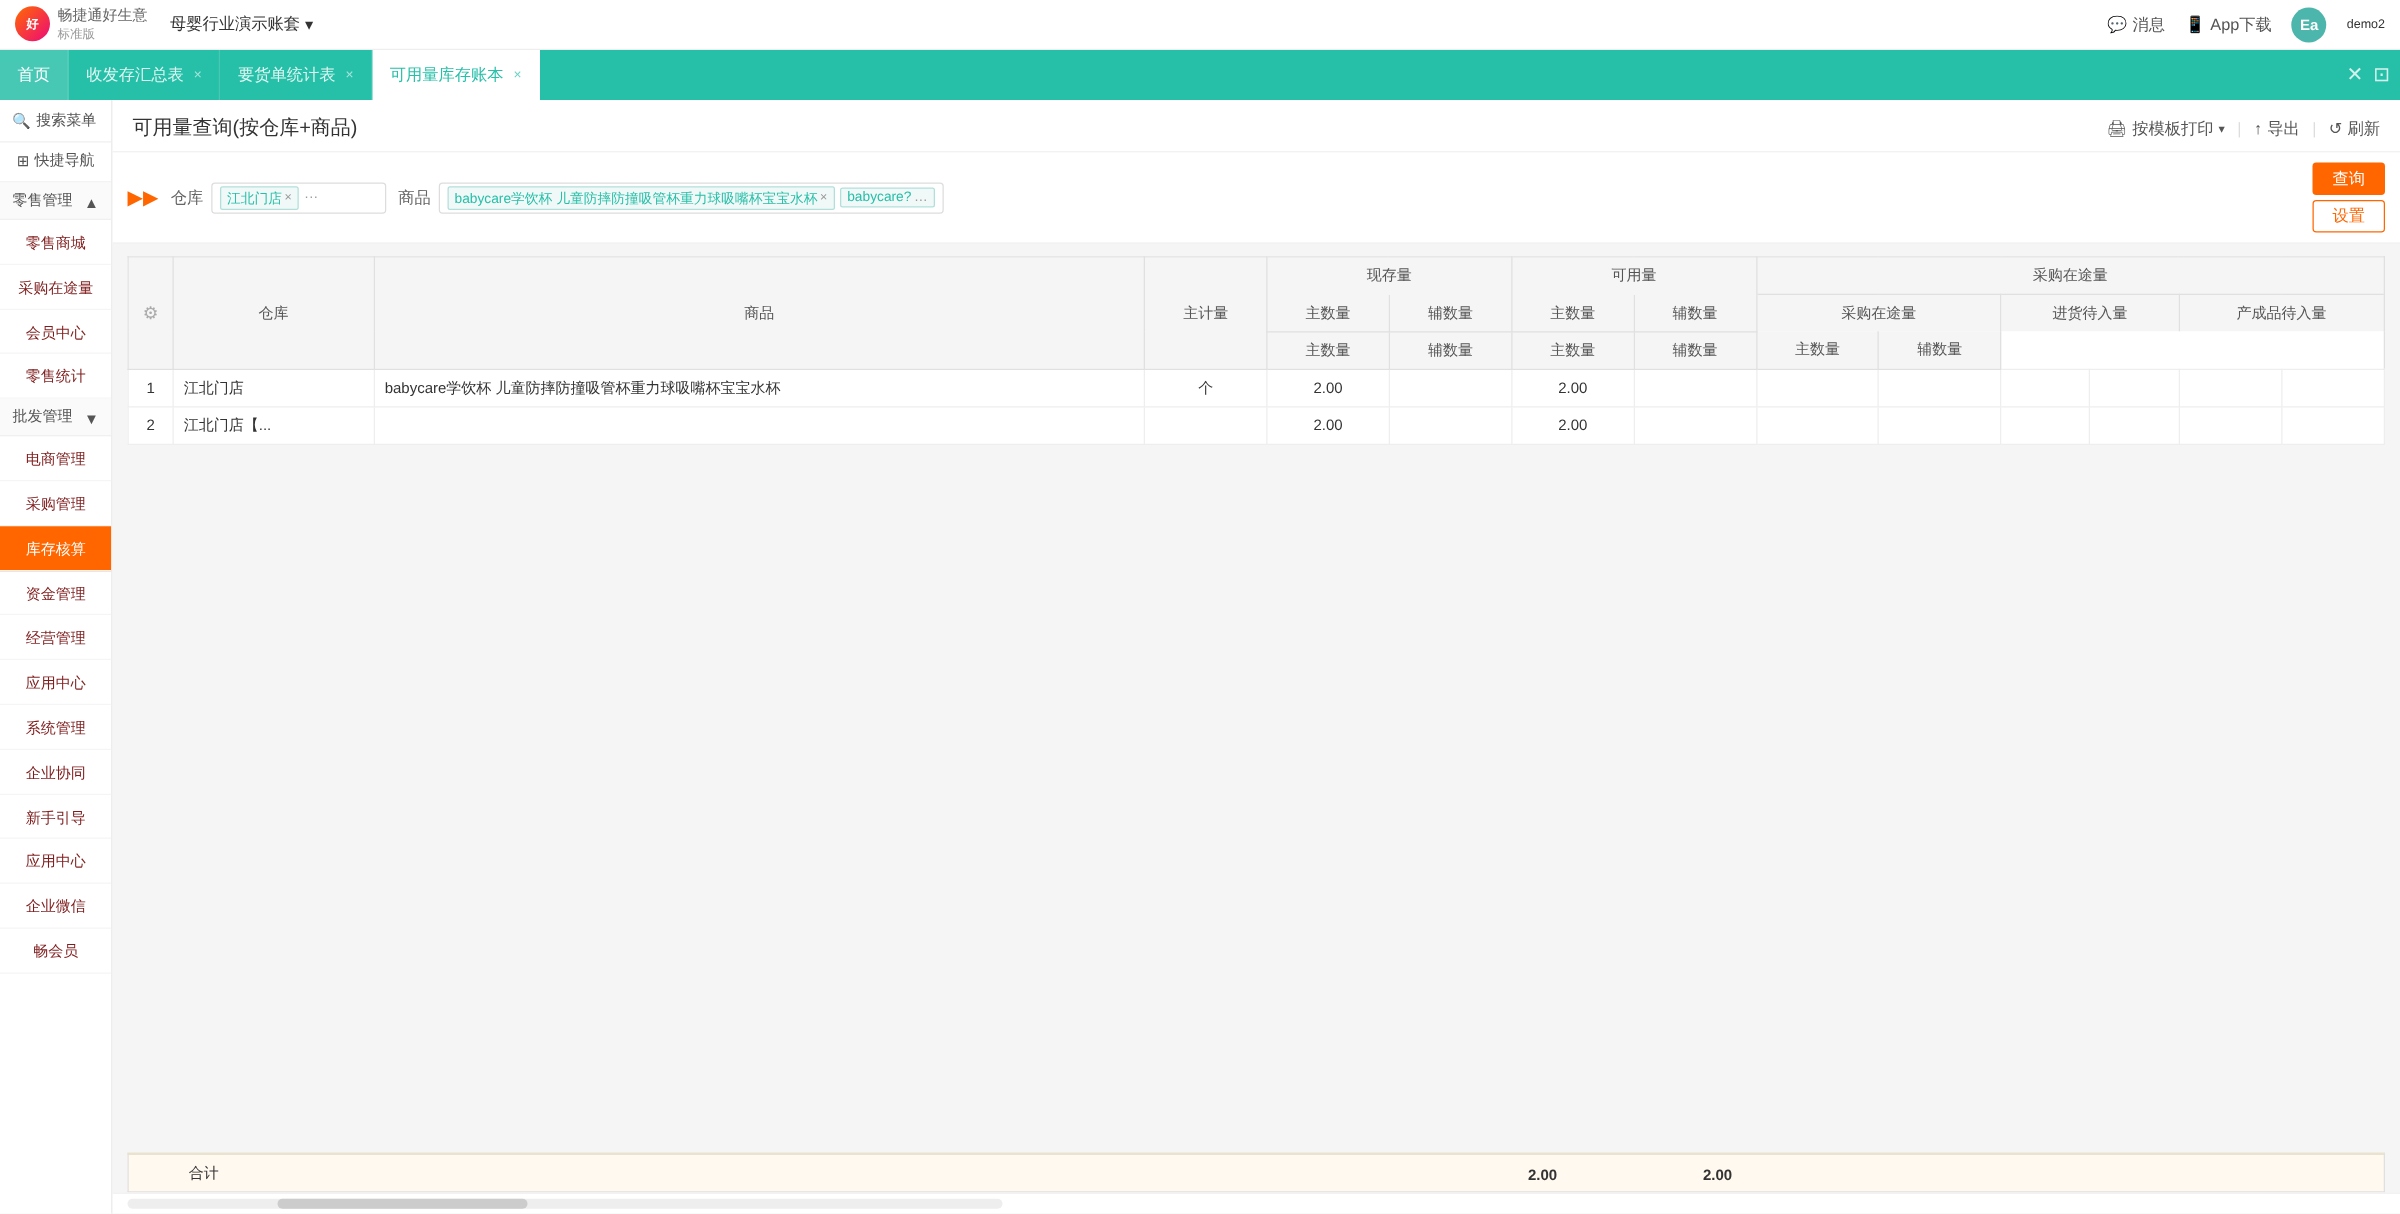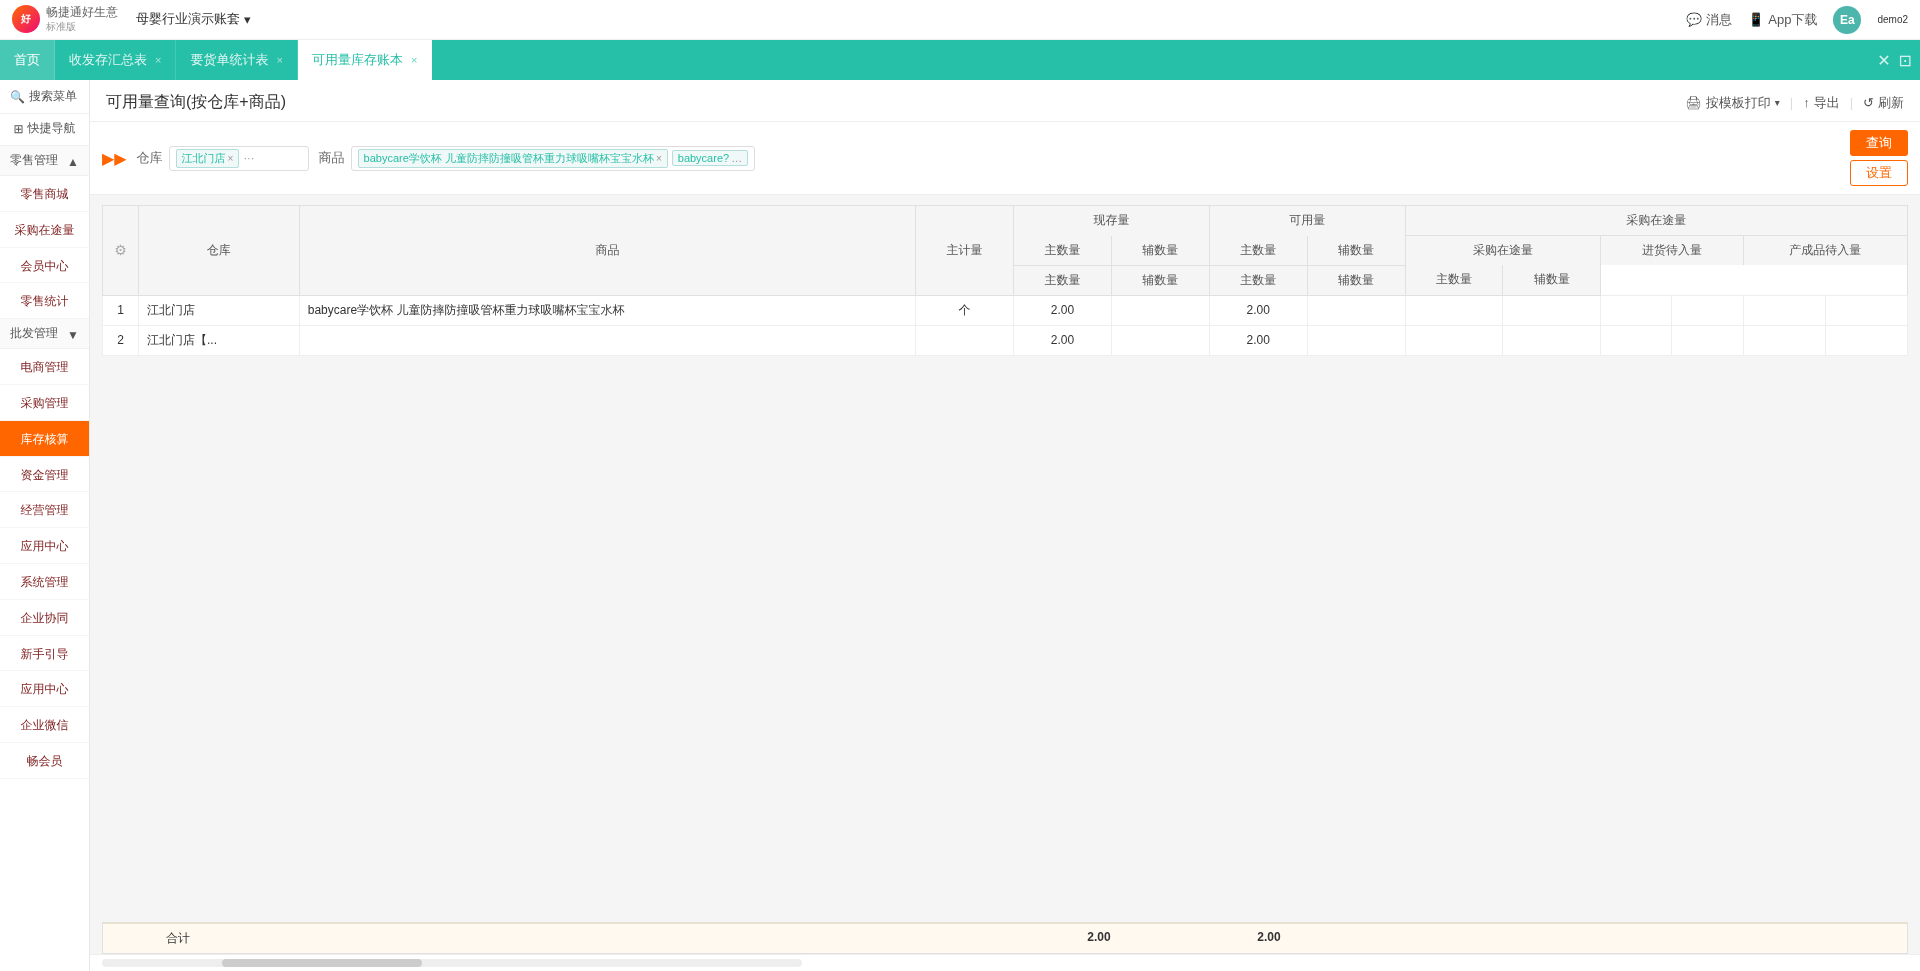--- a/index.html
+++ b/index.html
@@ -522,21 +522,21 @@
             <td></td>
             <td></td>
             <td></td>
             <td></td>
           </tr>
         </tbody>
       </table>
     </div>
 
     <div style="background:#fff9f0; border:1px solid #e0e0e0; border-top:2px solid #e8e2d0; display:flex; align-items:center; padding:6px 8px; font-size:12px; font-weight:500; margin:0 12px;">
-      <div style="display:flex; align-items:flex-start; width:100%;gap:15px;">
+      <div style="display:flex; align-items:flex-end; width:100%;">
 
         <div style="min-width:36px;"></div>
         <div style="min-width:80px; padding-left:4px;">合计</div>
         <div style="flex:1; min-width:280px;"></div>
         <div style="min-width:60px; text-align:center;"></div>
         <div style="min-width:70px; text-align:center; font-weight:bold;">2.00</div>
         <div style="min-width:70px; text-align:center;"></div>
         <div style="min-width:70px; text-align:center; font-weight:bold;">2.00</div>
         <div style="min-width:70px; text-align:center;"></div>
         <div style="min-width:70px; text-align:center;"></div>

